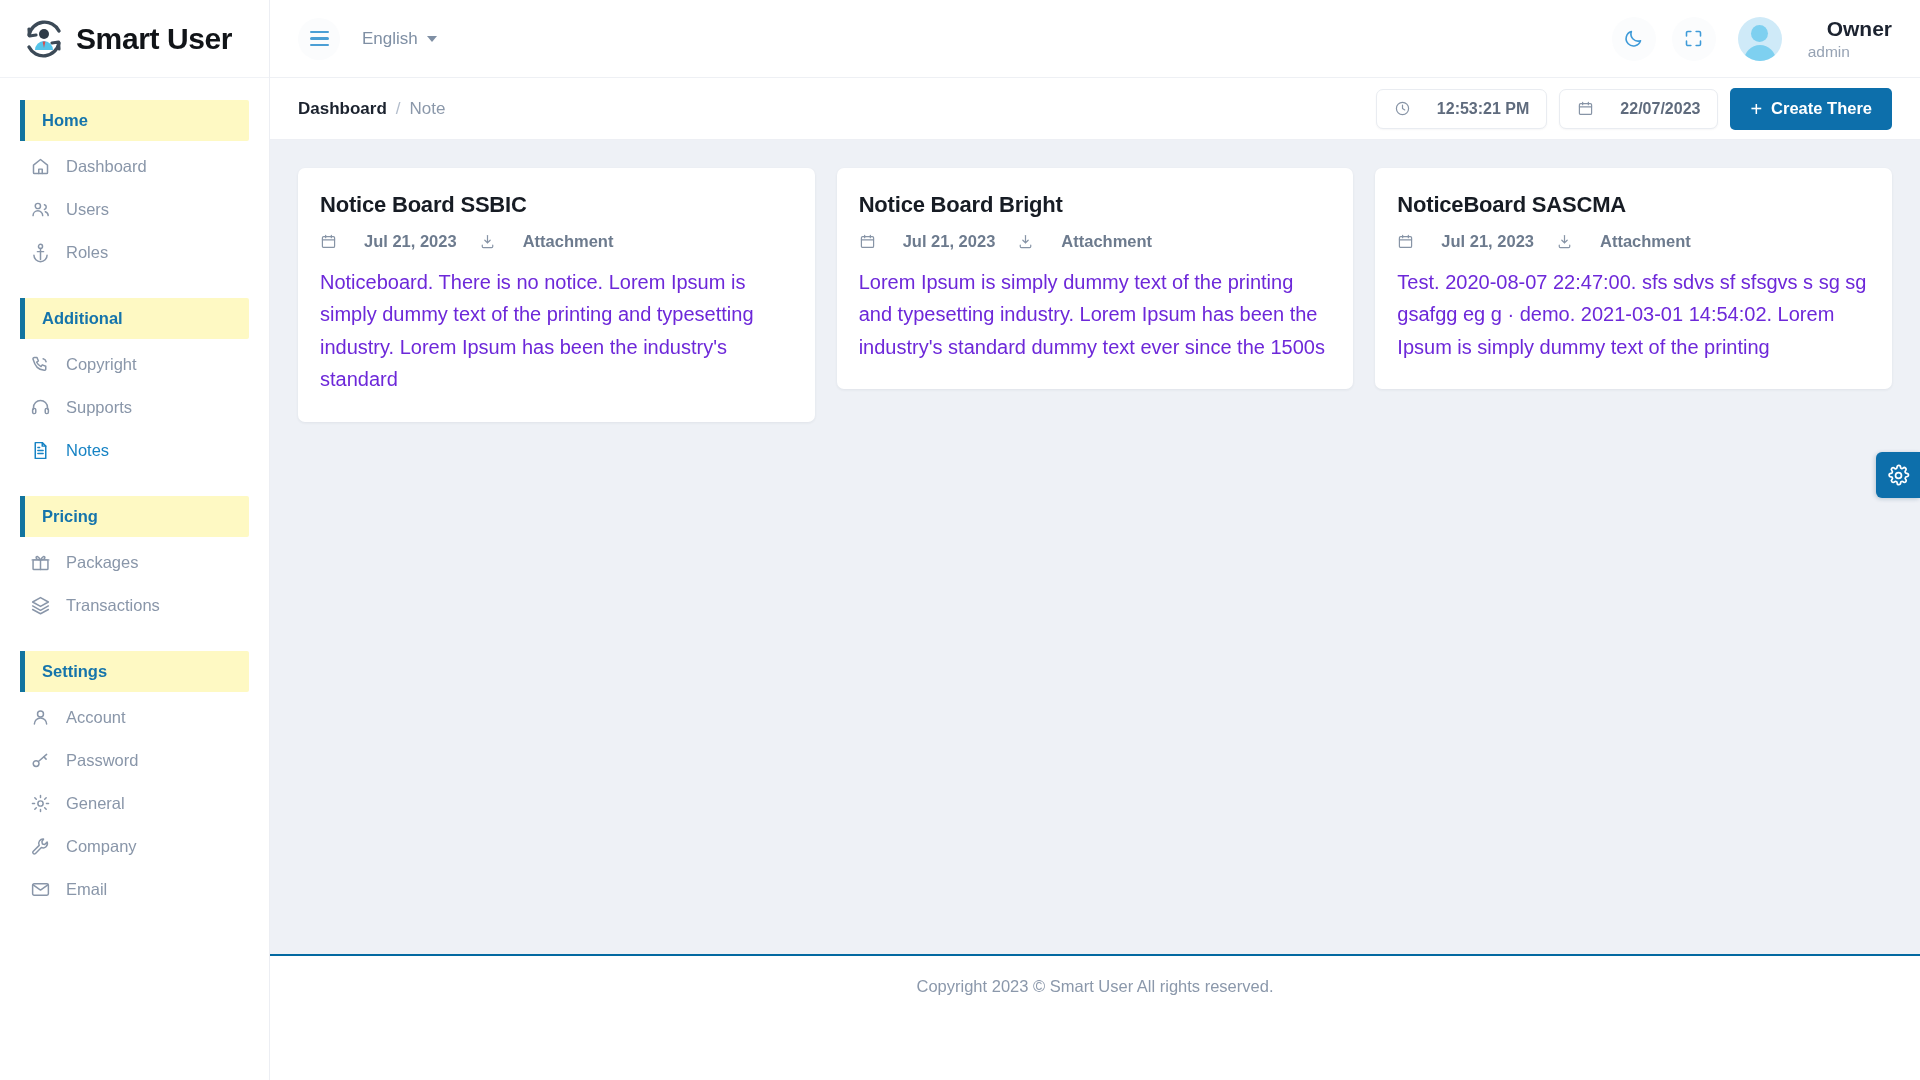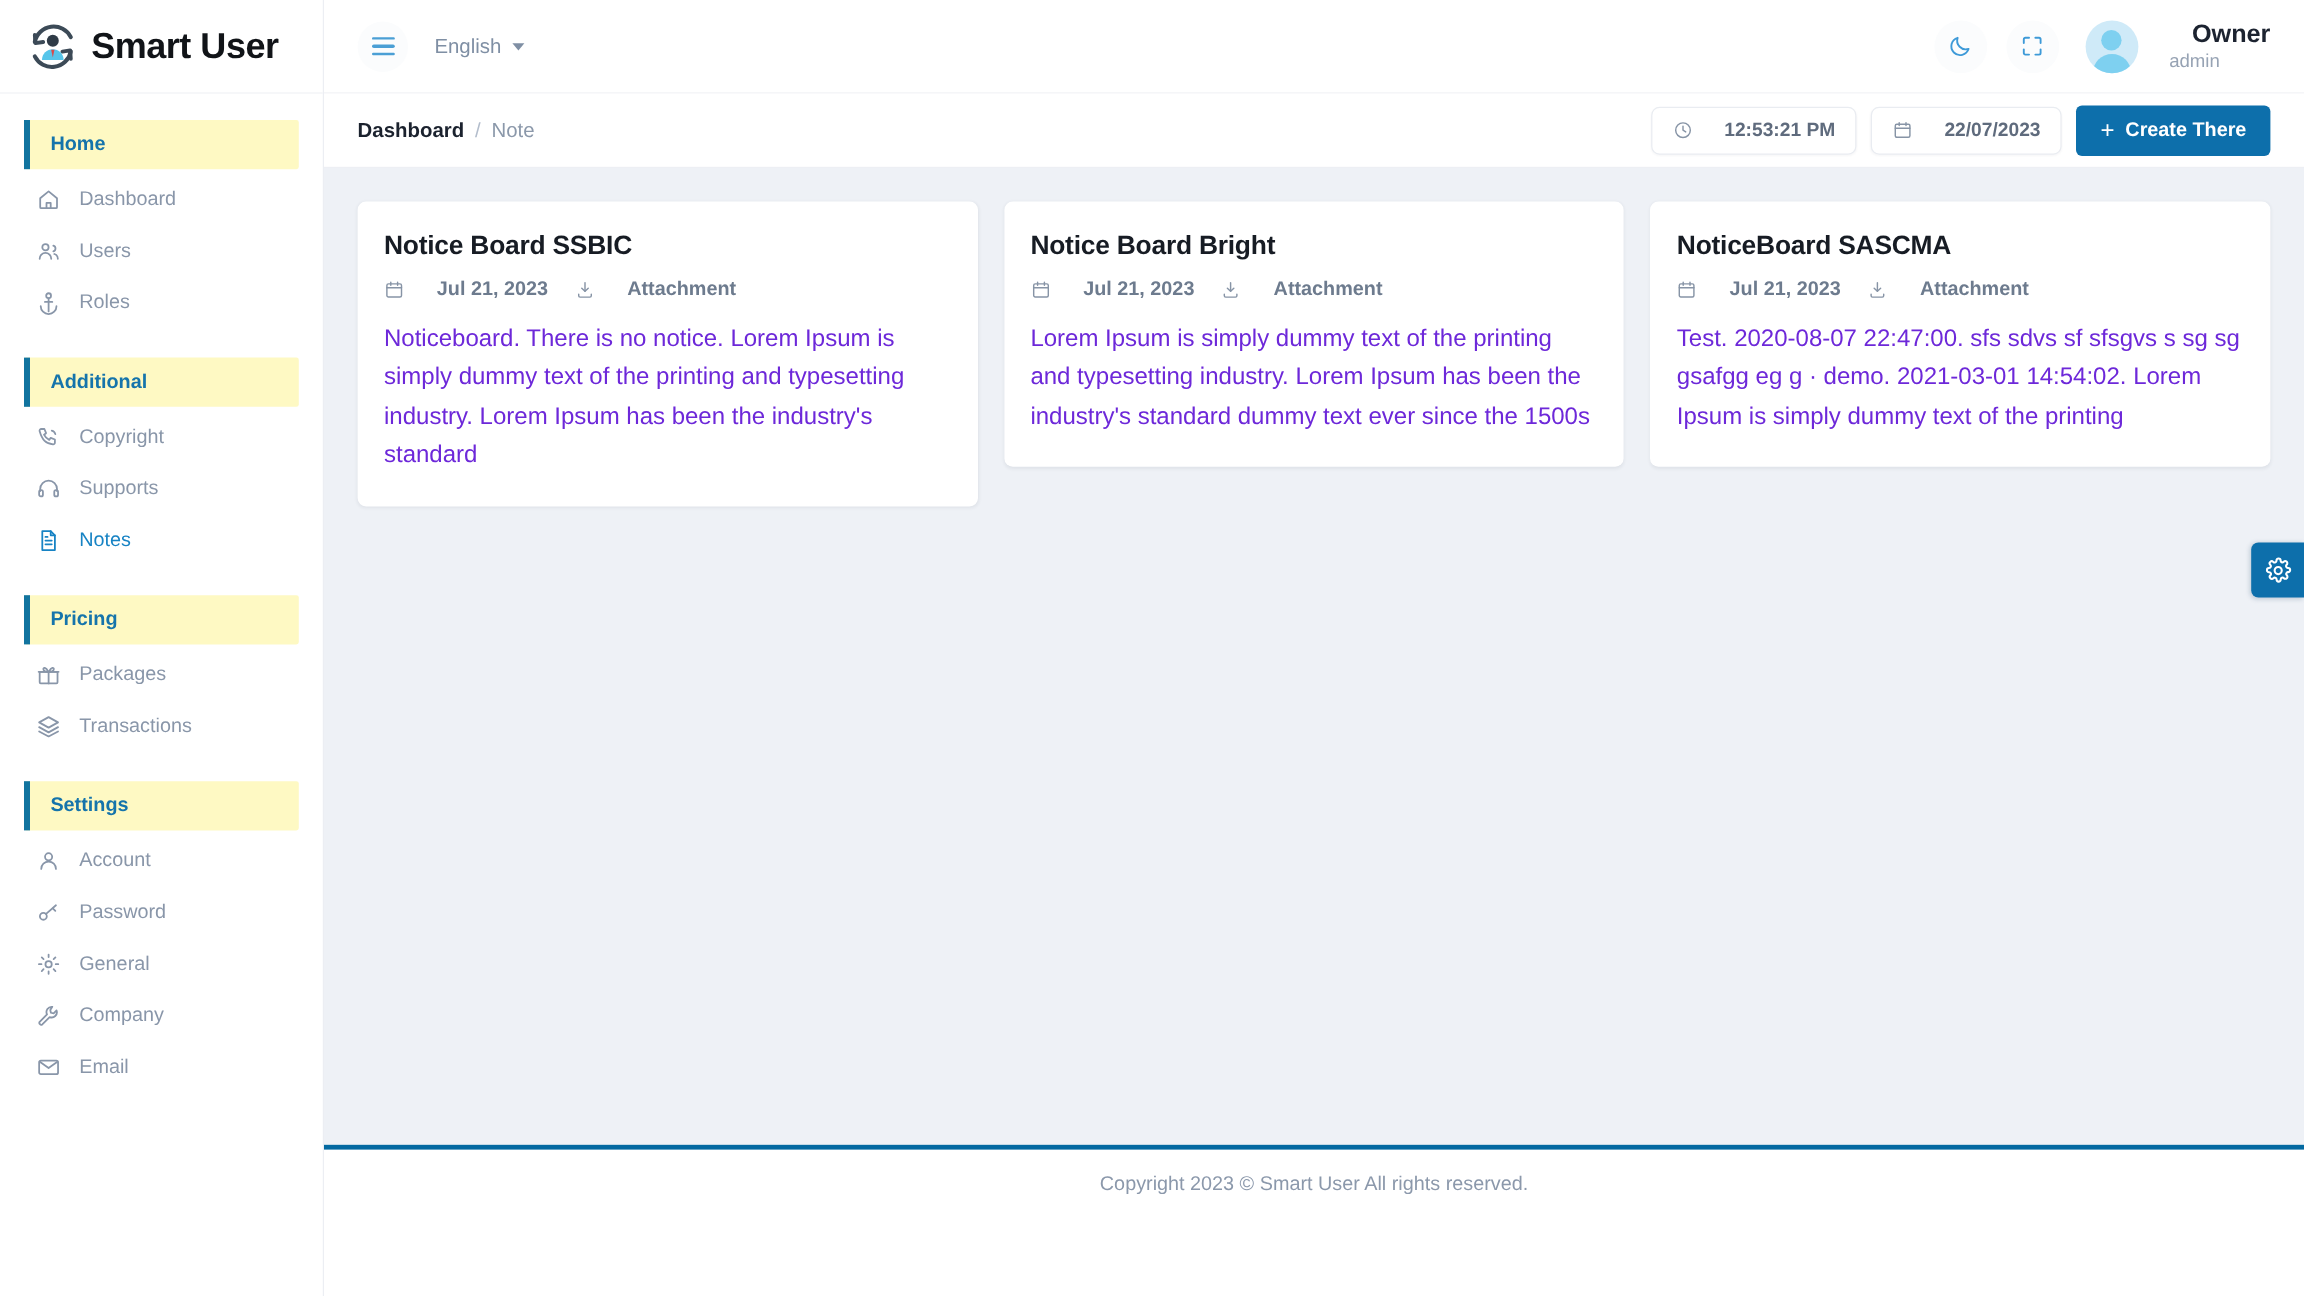--- a/index.html
+++ b/index.html
@@ -143,21 +143,21 @@
                font-size: 16.5px; font-weight: bold; color: #6d7b8e; }
   .meta-item svg { width: 17px; height: 17px; stroke: #8794a6; fill: none;
                    stroke-width: 1.7; stroke-linecap: round; stroke-linejoin: round; }
   .meta-item.attach { cursor: pointer; }
   .card-body { font-size: 20px; line-height: 1.62; color: #6d28d9; }
 
   
   .footer {
     height: 62px; background: #ffffff; display: flex; align-items: center;
     justify-content: center; font-size: 16.5px; color: #8b98ab;
-    flex: 0 0 62px; border-top: 4px solid #0369a1;
+    flex: 0 0 62px; border-top: 2px solid #0369a1;
   }
 
   
   .gear-fab {
     position: absolute; right: 0; top: 452px; width: 44px; height: 46px;
     background: #0d6fab; border-radius: 6px 0 0 6px;
     display: flex; align-items: center; justify-content: center; cursor: pointer;
     box-shadow: -1px 1px 4px rgba(10,60,95,.22);
   }
   .gear-fab svg { width: 23px; height: 23px; stroke: #ffffff; fill: none;

